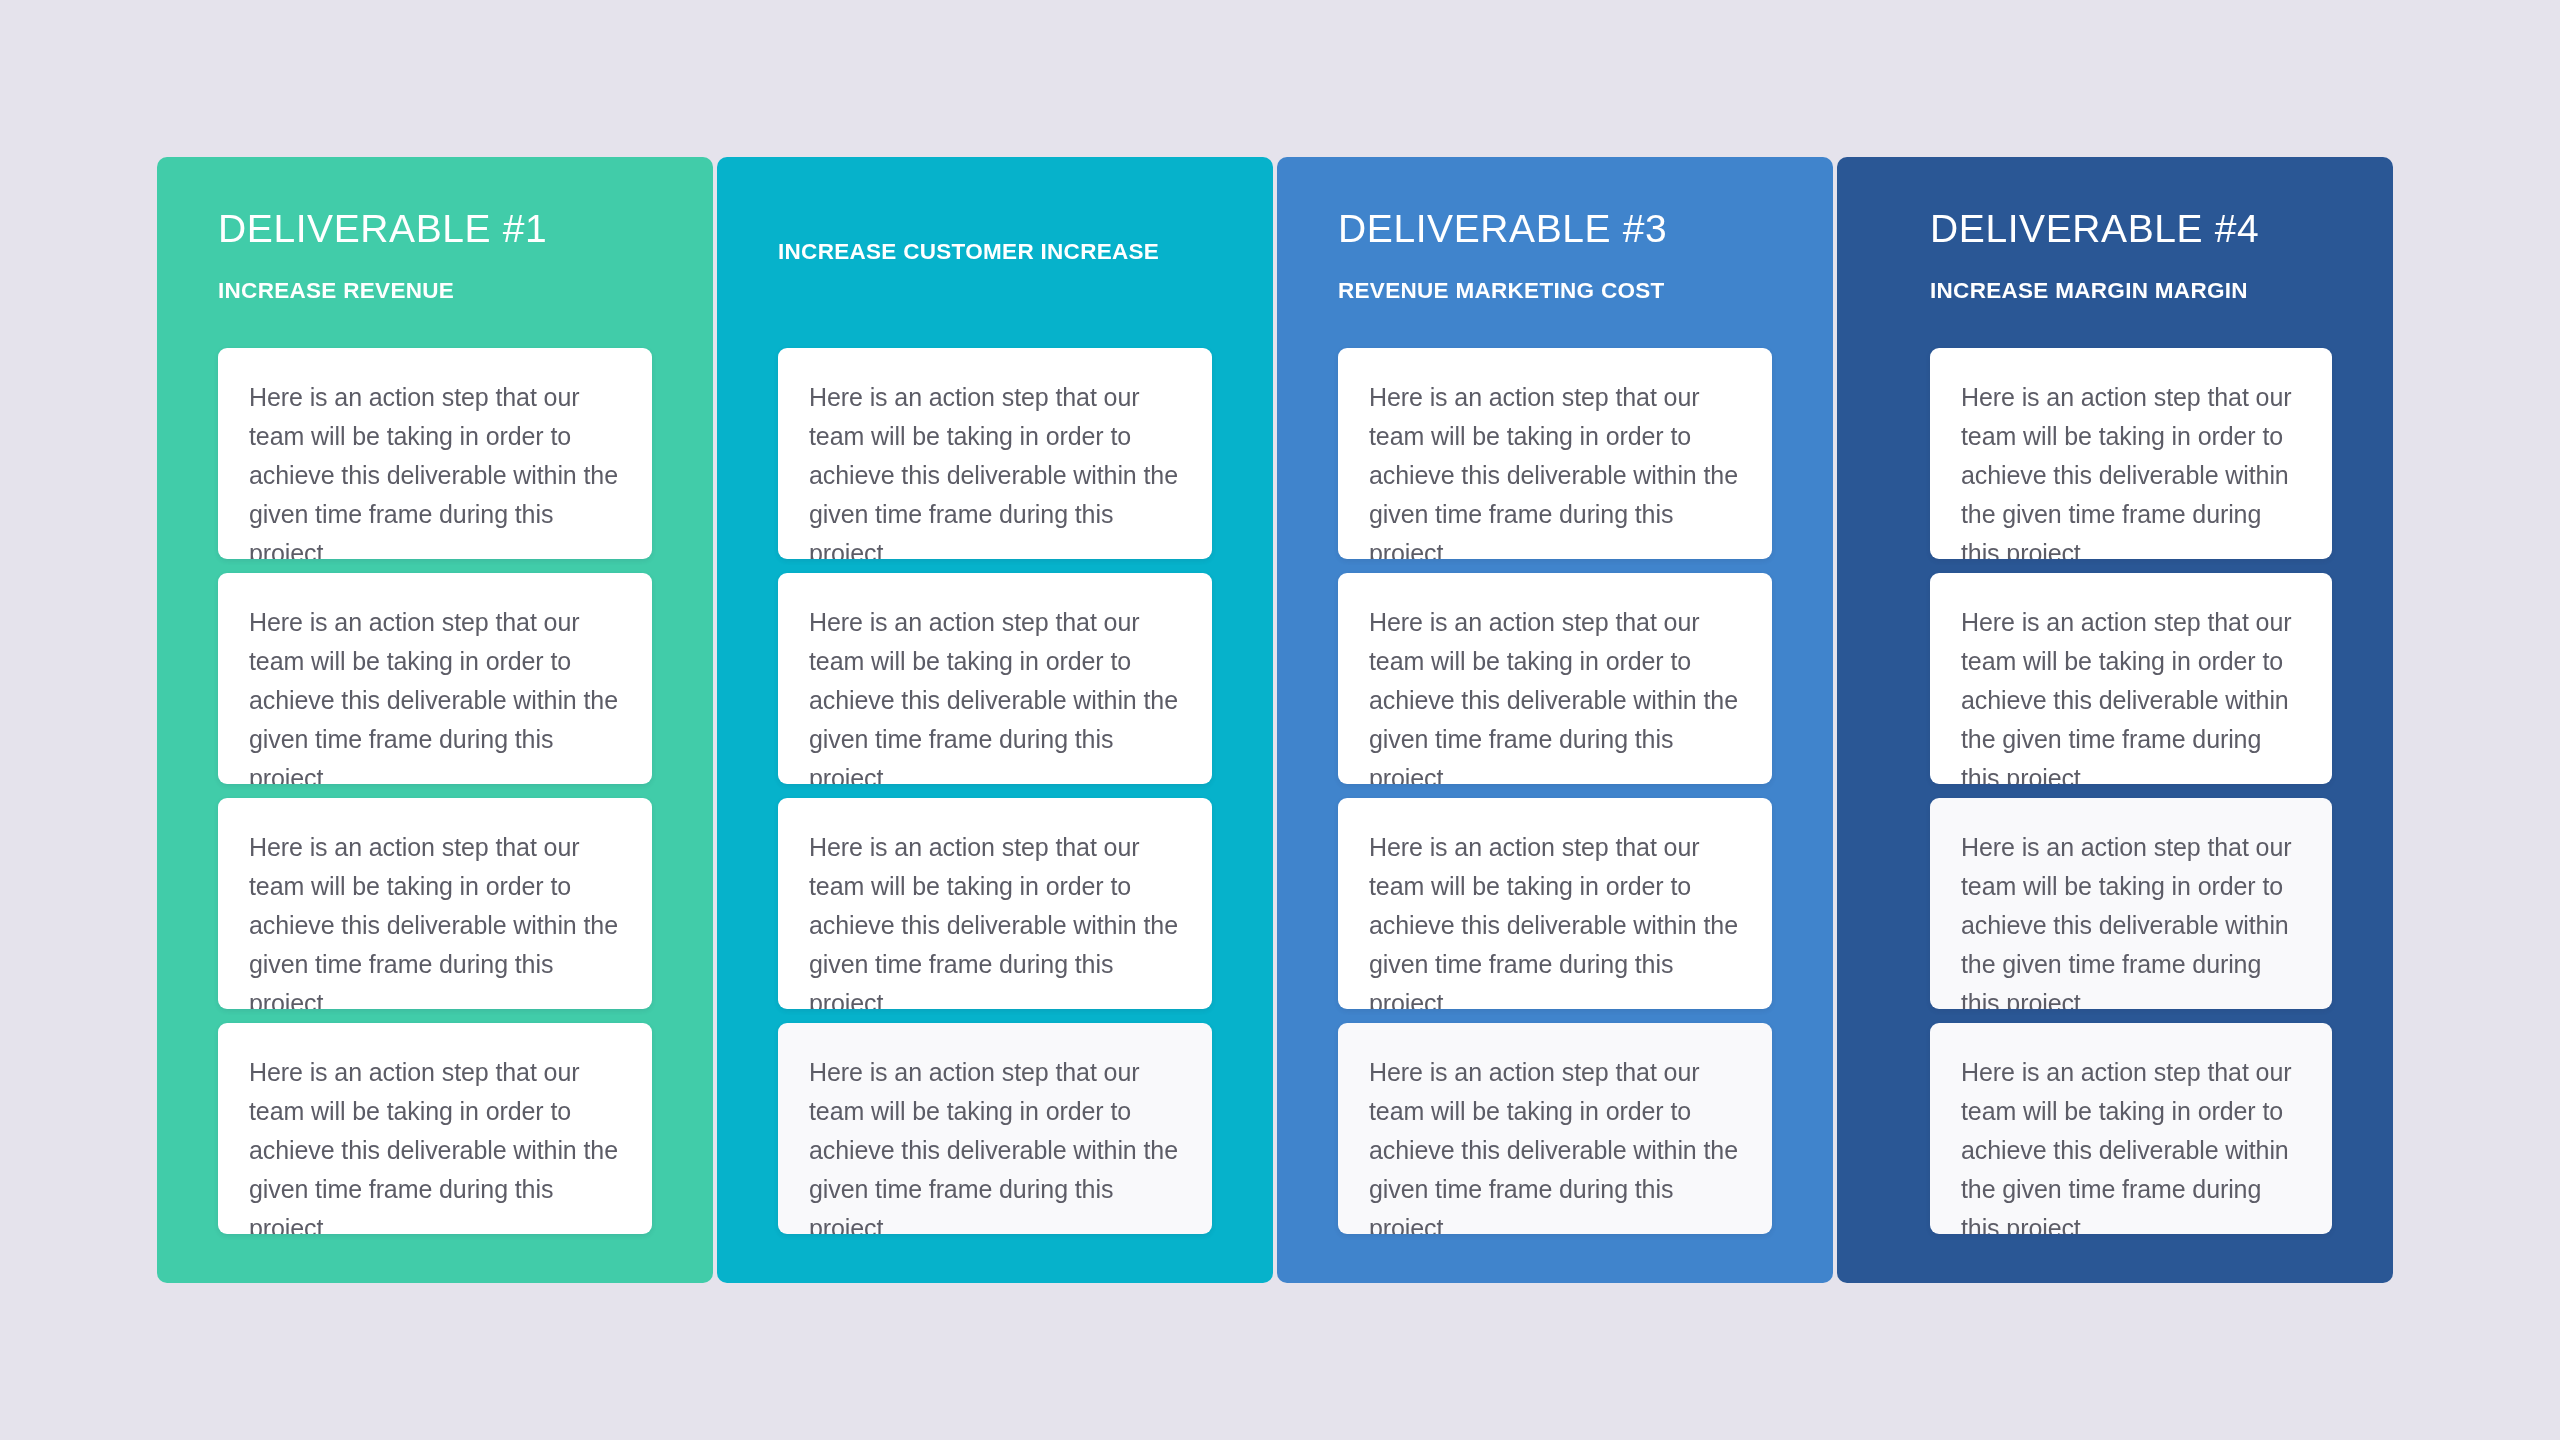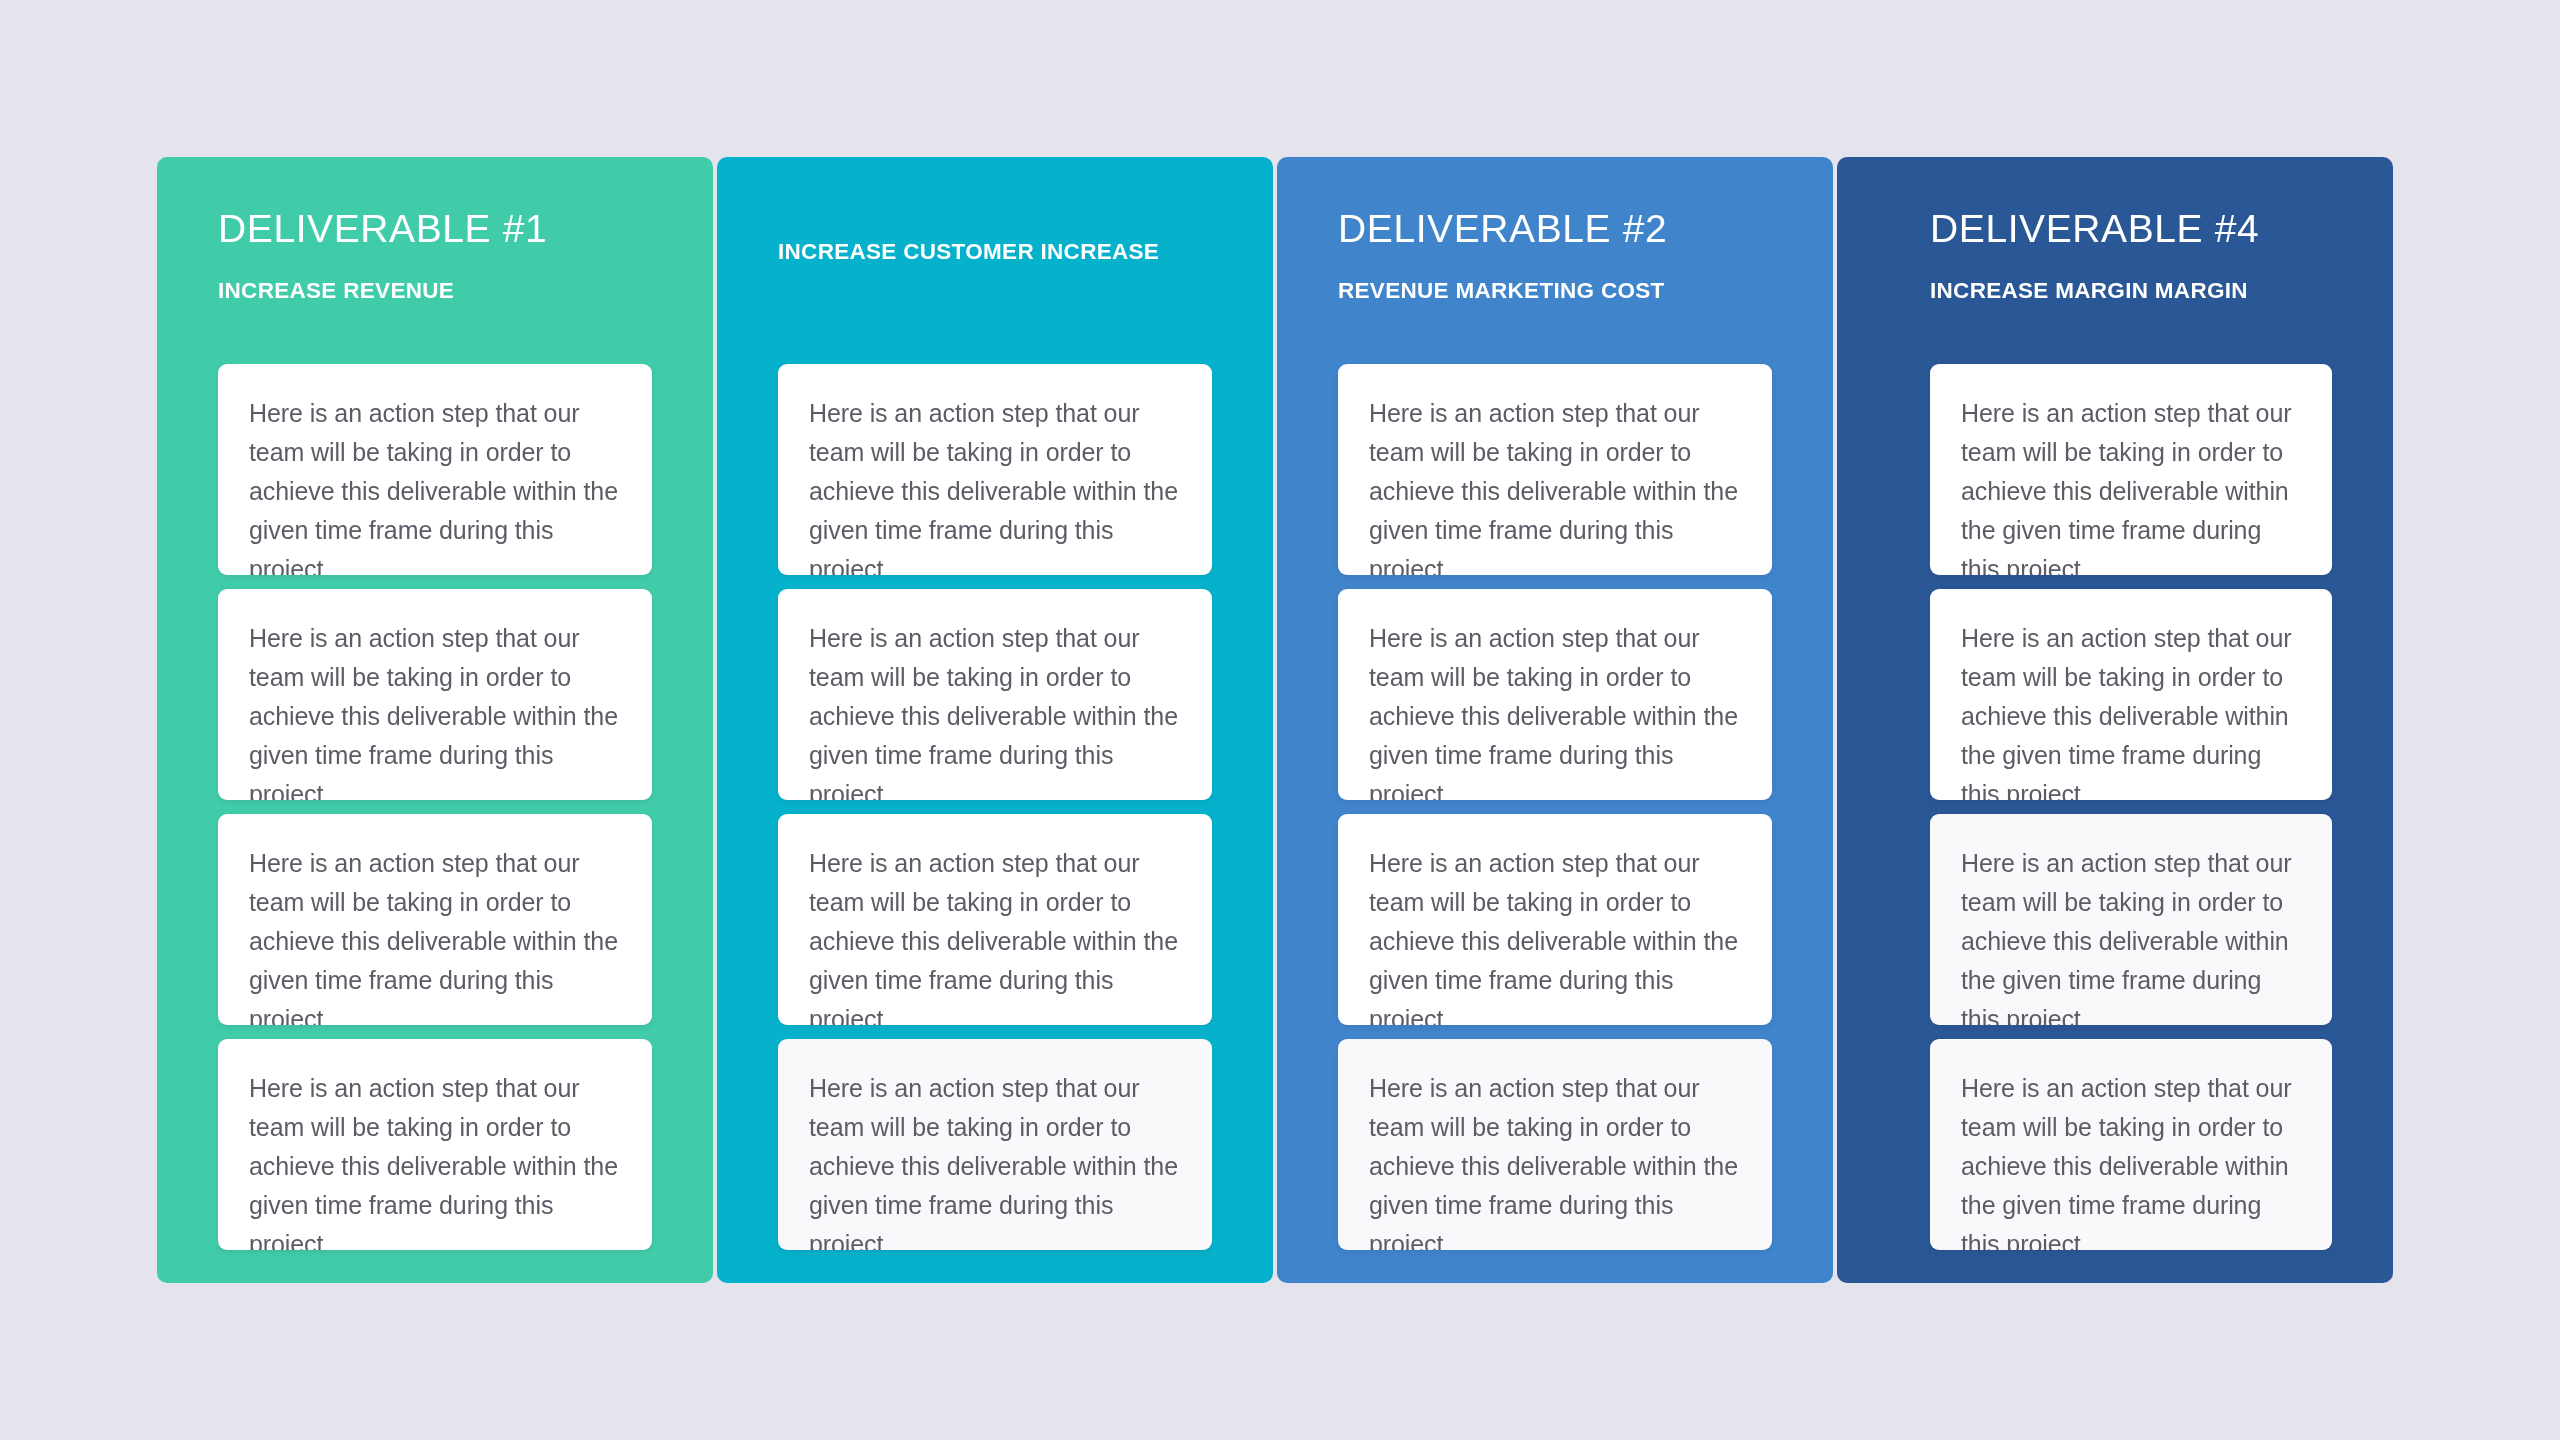--- a/index.html
+++ b/index.html
@@ -71,21 +71,20 @@
     font-family: "Liberation Sans", sans-serif;
   }
 
   .cards {
     flex: 1 1 auto;
     padding: 0 61px 40px 61px;
     box-sizing: border-box;
     display: flex;
     flex-direction: column;
     gap: 14px;
-    margin-top: 16px;
   }
 
   .card {
     background: #FFFFFF;
     border-radius: 9px;
     height: 211px;
     box-sizing: border-box;
     padding: 30px 31px 0 31px;
     box-shadow: 0 2px 5px rgba(40, 40, 70, 0.10);
     overflow: hidden;
@@ -143,21 +142,21 @@
           <div class="card">
             <div class="card-text">Here is an action step that our team will be taking in order to achieve this deliverable within the given time frame during this project</div>
           </div>
           <div class="card tinted">
             <div class="card-text">Here is an action step that our team will be taking in order to achieve this deliverable within the given time frame during this project</div>
           </div>
         </div>
       </div>
       <div class="column" style="background: rgb(64, 132, 204);">
         <div class="col-header">
-          <div class="col-title">DELIVERABLE #2</div>
+          <div class="col-title">DELIVERABLE #3</div>
           <div class="col-subtitle">REVENUE MARKETING COST</div>
         </div>
         <div class="cards">
           <div class="card">
             <div class="card-text">Here is an action step that our team will be taking in order to achieve this deliverable within the given time frame during this project</div>
           </div>
           <div class="card">
             <div class="card-text">Here is an action step that our team will be taking in order to achieve this deliverable within the given time frame during this project</div>
           </div>
           <div class="card">

